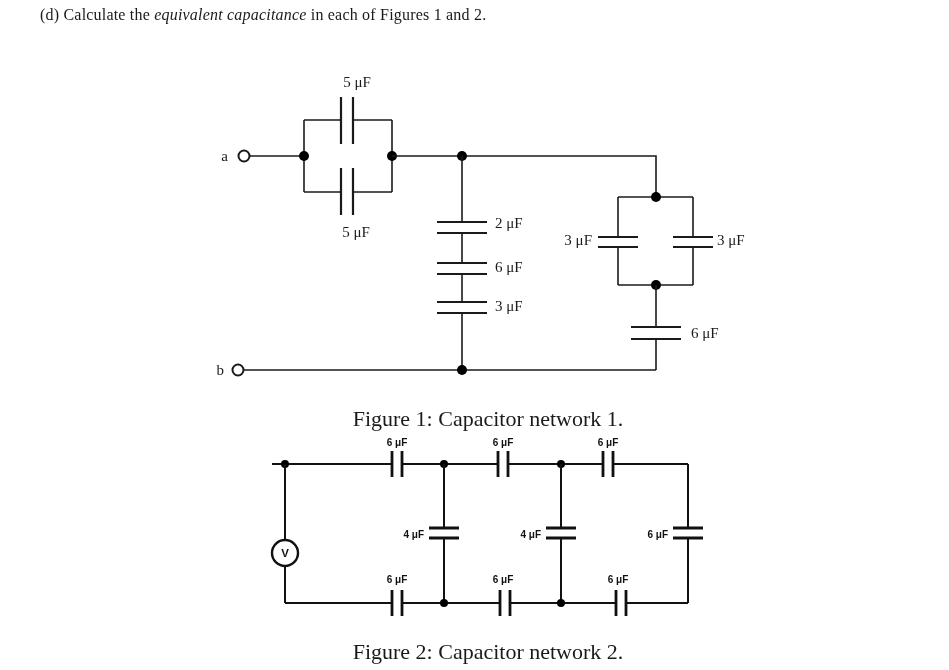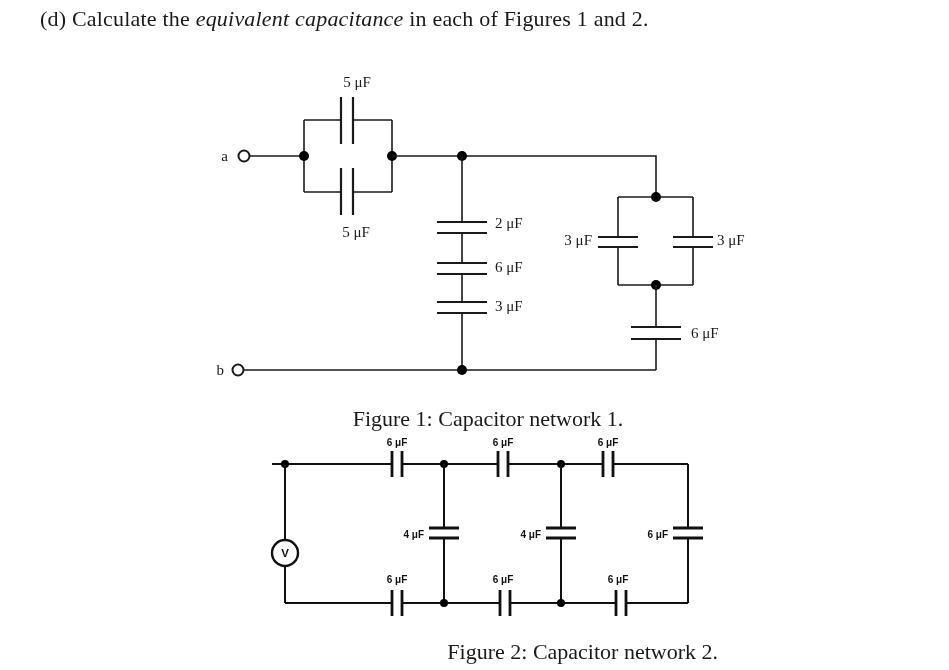--- a/index.html
+++ b/index.html
@@ -1,28 +1,28 @@
 <!DOCTYPE html>
 <html><head>
 <meta charset="utf-8">
 <style>
   html,body{margin:0;padding:0;}
   body{
     width:949px;height:670px;background:#ffffff;position:relative;
     overflow:hidden;font-family:"Liberation Serif","DejaVu Serif",serif;color:#1a1a1a;
   }
   .heading{
-    position:absolute;left:40px;top:6px;font-size:22px;letter-spacing:.2px;white-space:nowrap;
+    position:absolute;left:40px;top:6px;font-size:16px;letter-spacing:.2px;white-space:nowrap;
   }
   .heading .em{font-style:italic;}
   .caption{
     position:absolute;left:258px;width:460px;text-align:center;font-size:22px;white-space:nowrap;
   }
   #caption1{top:406px;}
-  #caption2{top:639px;text-align:right;}
+  #caption2{top:639px;}
   svg.circuit{position:absolute;left:0;top:0;}
   .wire1{stroke:#1a1a1a;stroke-width:1.6;fill:none;}
   .plate1{stroke:#1a1a1a;stroke-width:2.2;fill:none;}
   .node1{fill:#000;}
   .term1{fill:#fff;stroke:#1a1a1a;stroke-width:2;}
   .wire2{stroke:#111;stroke-width:2;fill:none;}
   .plate2{stroke:#111;stroke-width:2.8;fill:none;}
   .node2{fill:#000;}
   .vsrc{fill:#fff;stroke:#111;stroke-width:2.4;}
   text.fig1-label{font:15px "Liberation Serif","DejaVu Serif",serif;fill:#1a1a1a;}

